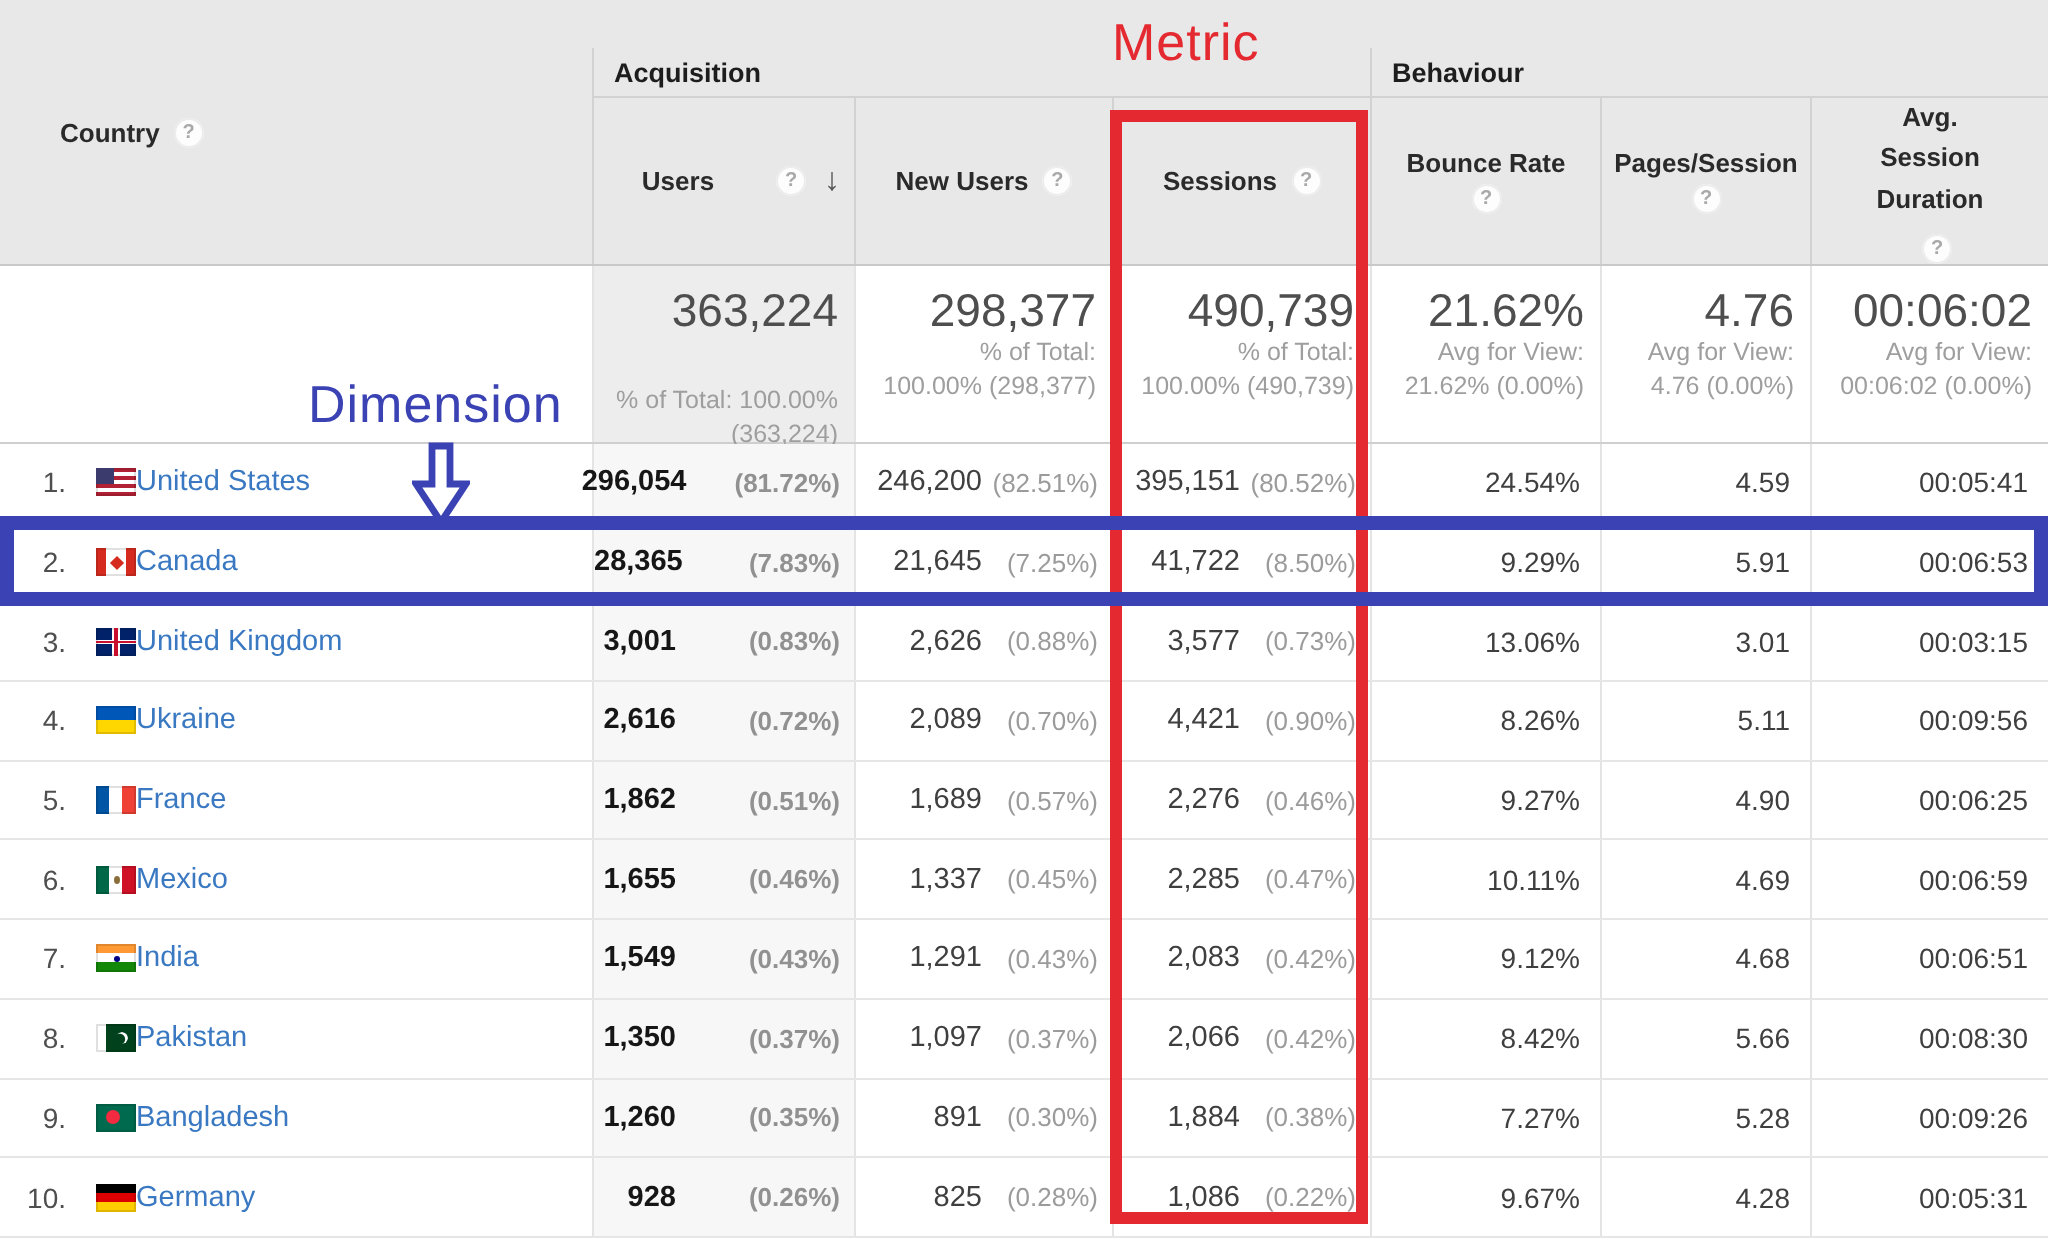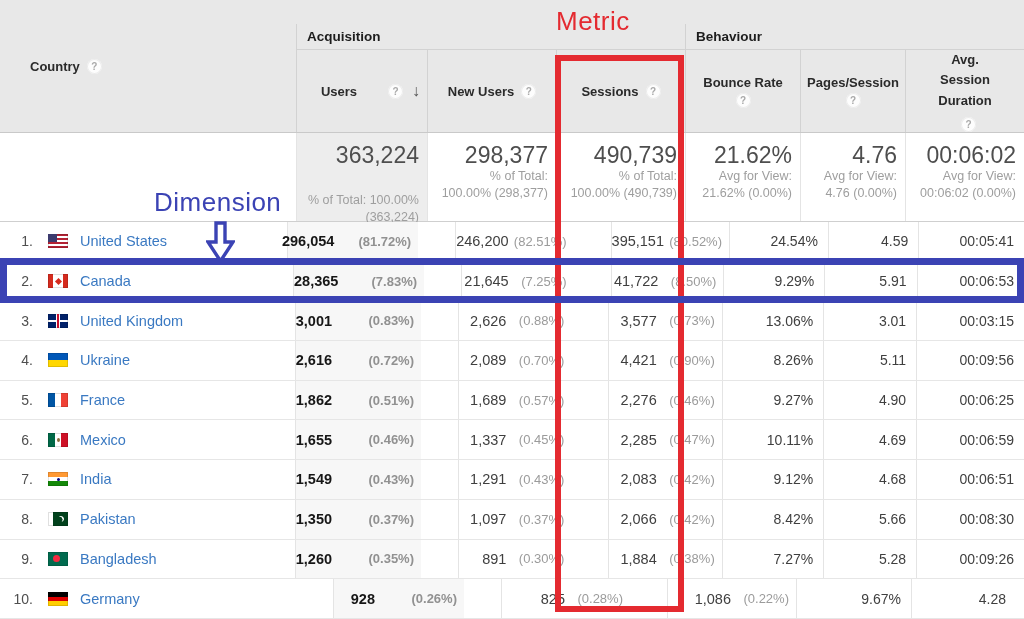--- a/index.html
+++ b/index.html
@@ -36,22 +36,22 @@
   .cell:first-child{border-left:none;}
   .w-country{width:296px;}
   .total-cell{display:flex;flex-direction:column;align-items:flex-end;padding:9px 8px 0 0;}
   .total-shaded{background:#ededed;}
   .tval{font-size:23px;color:#4e4e4e;line-height:1.15;}
   .tsub{font-size:12.5px;color:#9e9e9e;text-align:right;line-height:1.35;}
   
   .row{display:flex;height:39.7px;border-bottom:1px solid #e6e6e6;box-sizing:border-box;background:#fff;}
   .ccell{display:flex;align-items:center;}
   .rank{width:33px;text-align:right;color:#4f4f4f;font-size:14px;}
-  .clink{margin-left:12px;color:var(--link);font-size:14.5px;text-decoration:none;cursor:pointer;}
-  .mcell{display:flex;align-items:center;justify-content:flex-end;padding-right:7px;font-size:14.5px;color:#3f3f3f;margin-left:37px;}
+  .clink{color:var(--link);font-size:14.5px;text-decoration:none;cursor:pointer;}
+  .mcell{display:flex;align-items:center;justify-content:flex-end;padding-right:7px;font-size:14.5px;color:#3f3f3f;}
   .mcell .num{flex:1;text-align:right;white-space:nowrap;}
   .mcell .pct{width:58px;text-align:right;font-size:13px;color:#9b9b9b;white-space:nowrap;}
   .users-cell{background:#f7f7f7;font-weight:bold;color:#161616;}
   .users-cell .pct{font-weight:bold;color:#919191;}
   .pcell{display:flex;align-items:center;justify-content:flex-end;padding-right:10px;font-size:14px;color:#3f3f3f;}
   
   .flag{width:20px;height:14px;display:inline-block;position:relative;margin-left:15px;flex:0 0 auto;
         box-shadow:inset 0 0 0 1px rgba(0,0,0,.12);}
   .flag-us{background:repeating-linear-gradient(#b22234 0 2px,#fff 2px 4px);}
   .flag-us::after{content:"";position:absolute;left:0;top:0;width:9px;height:8px;background:#3c3b6e;}
@@ -375,20 +375,21 @@
     <div class="cell w-newusers mcell">
       <span class="num">825</span>
       <span class="pct">(0.28%)</span>
     </div>
     <div class="cell w-sessions mcell">
       <span class="num">1,086</span>
       <span class="pct">(0.22%)</span>
     </div>
     <div class="cell w-bounce pcell">9.67%</div>
     <div class="cell w-pages pcell">4.28</div>
+    <div class="cell w-duration pcell">00:05:31</div>
   </div>
     </div>
 
   <div class="metric-label">Metric</div>
   <div class="red-box"></div>
   <div class="dimension-label">Dimension</div>
   <svg class="dim-arrow" width="29" height="42" viewBox="0 0 29 42">
     <polygon points="10,2 19,2 19,21 27,21 14.5,40 2,21 10,21" fill="#ffffff" stroke="#3b43b4" stroke-width="3.4" stroke-linejoin="miter"></polygon>
   </svg>
   <div class="blue-row-box"></div>

